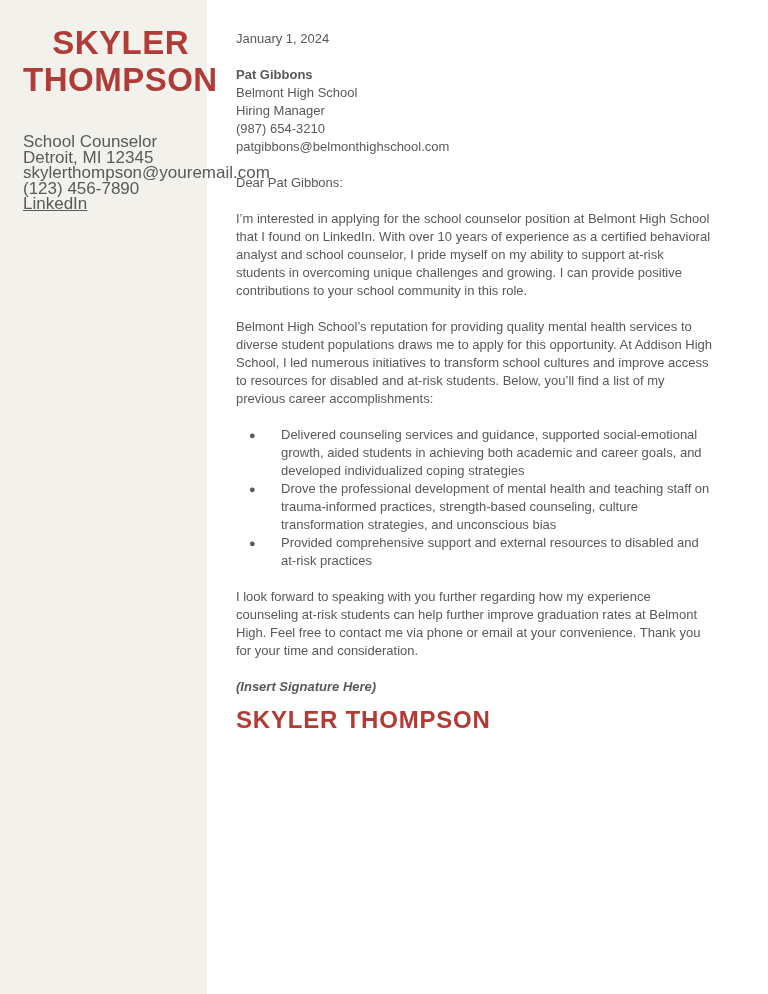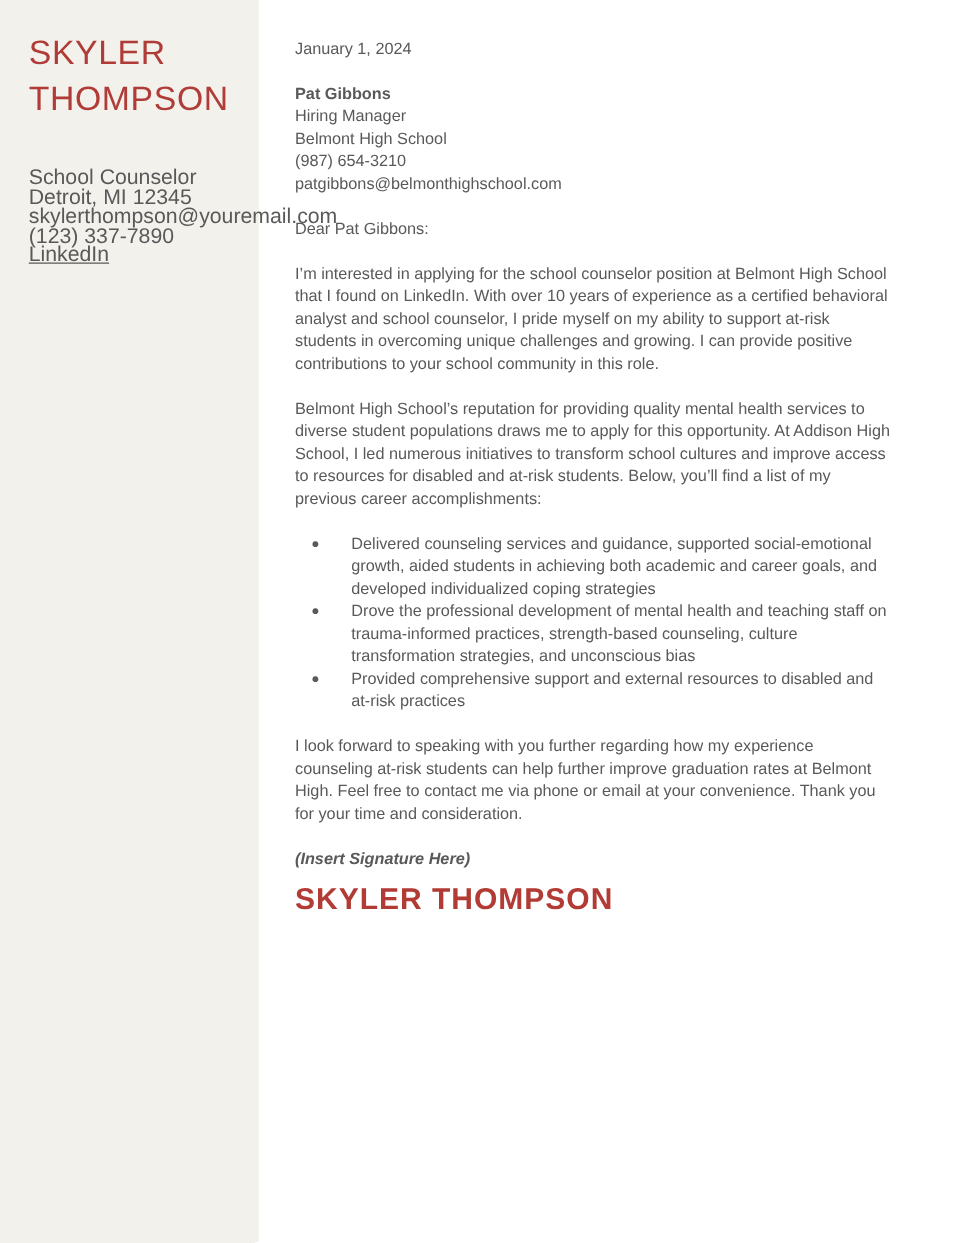--- a/index.html
+++ b/index.html
@@ -20,24 +20,25 @@
   
   .sidebar {
     width: 207px;
     min-width: 207px;
     height: 994px;
     background: #f3f1ec;
     padding: 24px 18px 0 23px;
   }
   .name-block {
     color: #b03c38;
-    font-weight: normal;
-    font-size: 27px;
+    font-weight: bold;
+    font-size: 33px;
     line-height: 37px;
     letter-spacing: 0.5px;
+    text-align: right;
   }
   .contact-block {
     margin-top: 36px;
     font-size: 17px;
     line-height: 15.5px;
     color: #595959;
   }
   .contact-block a {
     color: #595959;
     text-decoration: underline;
@@ -88,32 +89,32 @@
 
   <aside class="sidebar">
     <div class="name-block">
       <div>SKYLER</div>
       <div>THOMPSON</div>
     </div>
     <div class="contact-block">
       <div>School Counselor</div>
       <div>Detroit, MI 12345</div>
       <div>skylerthompson@youremail.com</div>
-      <div>(123) 337-7890</div>
+      <div>(123) 456-7890</div>
       <div><a>LinkedIn</a></div>
     </div>
   </aside>
 
   <main class="main">
     <p class="block">January 1, 2024</p>
 
     <div class="block">
       <div class="bold">Pat Gibbons</div>
+      <div>Belmont High School</div>
       <div>Hiring Manager</div>
-      <div>Belmont High School</div>
       <div>(987) 654-3210</div>
       <div>patgibbons@belmonthighschool.com</div>
     </div>
 
     <p class="block">Dear Pat Gibbons:</p>
 
     <p class="block">I’m interested in applying for the school counselor position at Belmont High School that I found on LinkedIn. With over 10 years of experience as a certified behavioral analyst and school counselor, I pride myself on my ability to support at-risk students in overcoming unique challenges and growing. I can provide positive contributions to your school community in this role.</p>
 
     <p class="block">Belmont High School’s reputation for providing quality mental health services to diverse student populations draws me to apply for this opportunity. At Addison High School, I led numerous initiatives to transform school cultures and improve access to resources for disabled and at-risk students. Below, you’ll find a list of my previous career accomplishments:</p>
 

